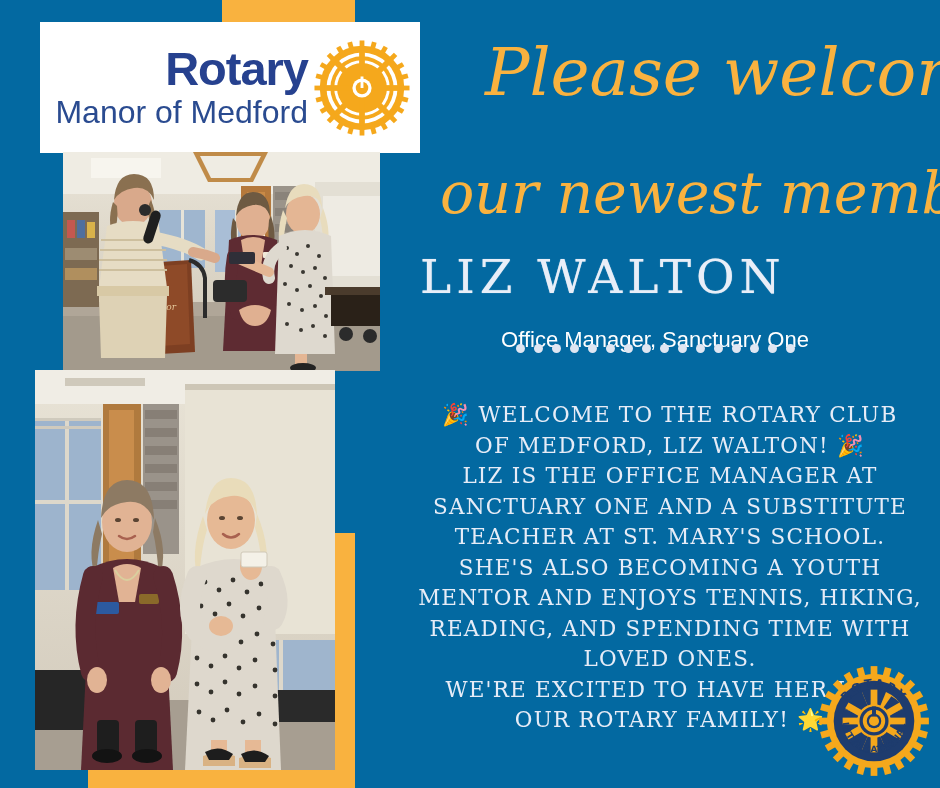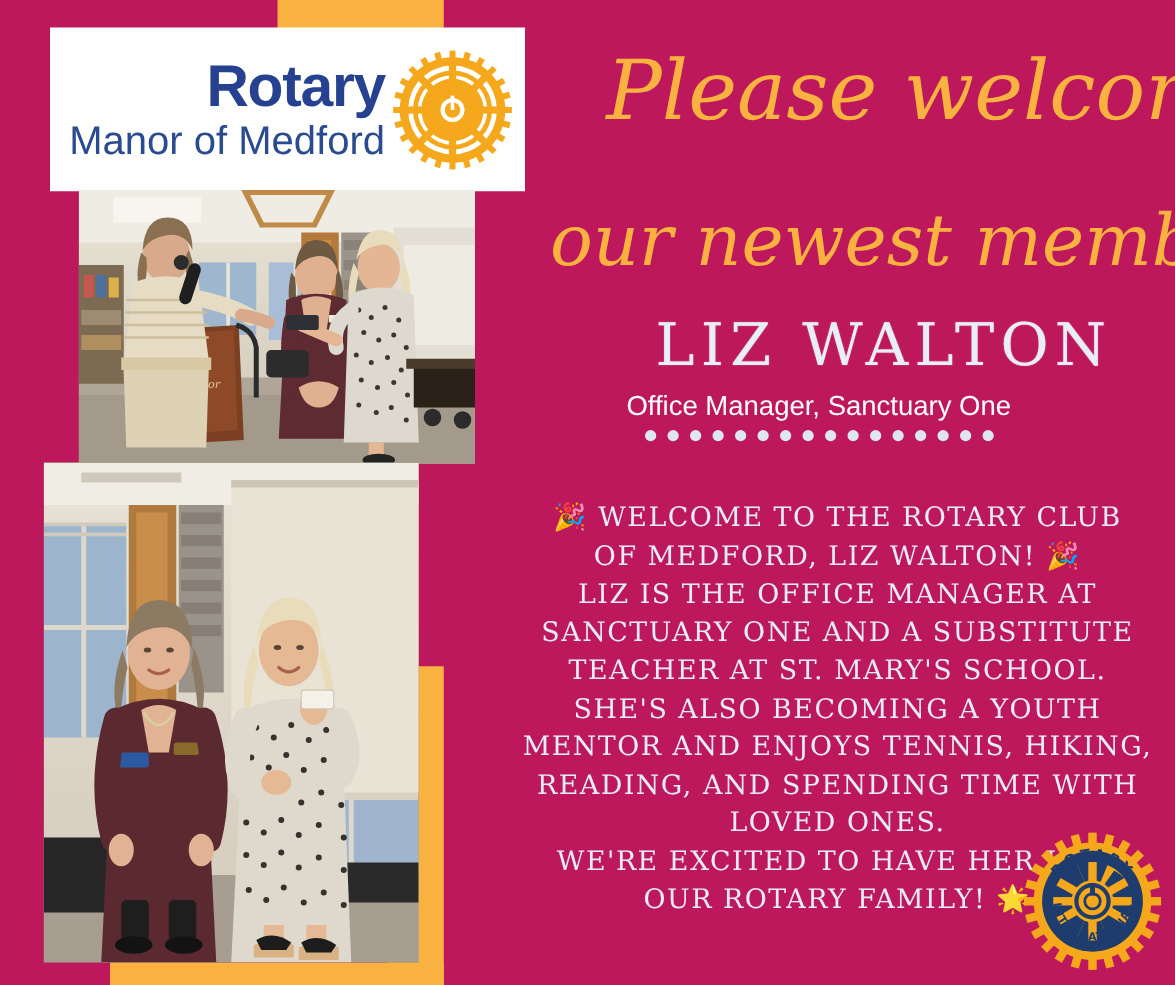--- a/index.html
+++ b/index.html
@@ -2,21 +2,21 @@
 <html><head>
 <meta charset="utf-8">
 <style>
   html,body{margin:0;padding:0;}
   body{
     width:940px;height:788px;
     background:#1e3c6e;
     font-family:"Liberation Sans", sans-serif;
     overflow:hidden;
   }
-  .poster{position:relative;width:940px;height:788px;background:#be185d;overflow:hidden;}
+  .poster{position:relative;width:940px;height:788px;background:#0369a1;overflow:hidden;}
 
   
   .band-top{position:absolute;left:222px;top:0;width:133px;height:24px;background:#f9b23f;}
   .band-vert{position:absolute;left:310px;top:533px;width:45px;height:255px;background:#f9b23f;}
   .band-bottom{position:absolute;left:88px;top:770px;width:267px;height:18px;background:#f9b23f;}
 
   
   .logo-card{
     position:absolute;left:40px;top:22px;width:380px;height:131px;
     background:#ffffff;
@@ -45,28 +45,28 @@
     position:absolute;color:#f9b23f;
     font-family:"DejaVu Serif", serif;
     font-style:italic;font-weight:normal;
     white-space:nowrap;line-height:1;
   }
   .script-1{left:485px;top:40px;font-size:66px;}
   .script-2{left:440px;top:165px;font-size:57px;}
 
   .member-name{
     position:absolute;left:420px;top:252px;width:470px;
-    text-align:right;
+    text-align:left;
     font-family:"DejaVu Serif", serif;
     font-size:47px;letter-spacing:5px;color:#e8eef8;
     line-height:1.05;white-space:nowrap;
     text-shadow:0 0 1px rgba(255,255,255,.6);
   }
   .member-role{
-    position:absolute;left:420px;top:312px;width:470px;
+    position:absolute;left:420px;top:327px;width:470px;
     text-align:center;
     font-family:"Liberation Sans",sans-serif;
     font-size:22px;color:#ffffff;line-height:1.2;
   }
   .dot-row{
     position:absolute;left:420px;top:344px;width:470px;
     display:flex;justify-content:center;gap:9px;
   }
   .dot{width:9px;height:9px;border-radius:50%;background:#dfe6f2;}
 

